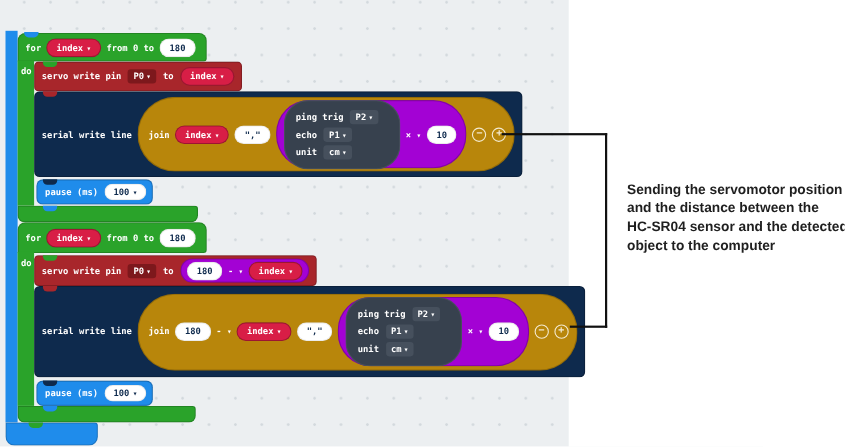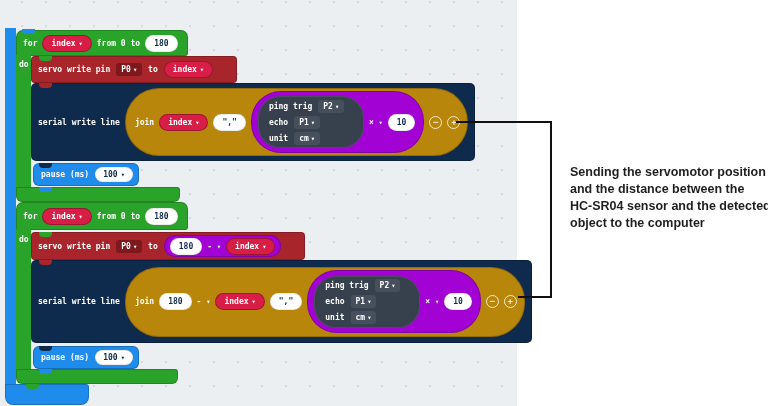--- a/index.html
+++ b/index.html
@@ -36,37 +36,37 @@
   
   .pill{display:inline-flex;align-items:center;gap:3px;border-radius:10px;padding:3px 8px;
     font-size:8px;font-weight:bold;white-space:nowrap}
   .pill.red{background:var(--crimson);color:#fff;border:1px solid rgba(0,0,0,.28)}
   .pill.white{background:var(--field-bg);color:var(--field-text);border:1px solid rgba(0,0,0,.08)}
   .chip{display:inline-flex;align-items:flex-start;gap:2px;border-radius:3px;padding:2px 5px;
     font-size:8px;font-weight:bold;color:#fff}
   .chip.darkred{background:var(--red-dark)}
   .chip.slate{background:var(--slate-light)}
   
-  .servo{background:var(--red);height:27px;border-radius:4px;gap:6px;padding:0 23px 0 6px}
+  .servo{background:var(--red);height:27px;border-radius:4px;gap:6px;padding:0 6px 0 6px}
   .serial{background:var(--navy);border-radius:5px;gap:5px;padding:0 6px}
   .serial.s1{height:78px;min-width:425px}
   .serial.s2{height:83px;min-width:487px}
   .join{background:var(--gold);border-radius:34px;display:inline-flex;align-items:center;
     gap:5px;padding:0 7px 0 9px;border:1px solid rgba(0,0,0,.2)}
   .join.j1{height:68px}
   .join.j2{height:70px}
   .mul{background:var(--purple);border-radius:30px;display:inline-flex;align-items:center;
     gap:5px;padding:0 8px 0 6px;border:1px solid rgba(0,0,0,.2)}
   .mul.m1{height:62px}
   .mul.m2{height:63px}
   .sub{background:var(--purple);border-radius:11px;height:22px;display:inline-flex;align-items:center;
     gap:5px;padding:0 5px;border:1px solid rgba(0,0,0,.2)}
   .sonar{background:var(--slate);border-radius:22px;min-width:106px;display:inline-flex;flex-direction:column;
     justify-content:center;gap:3px;padding:5px 10px;border:1px solid rgba(255,255,255,.08)}
-  .sonar.h1{height:52px}
+  .sonar.h1{height:63px}
   .srow{display:flex;align-items:center;gap:6px}
   .jbtn{width:13px;height:13px;border:1.5px solid #f3ead0;border-radius:50%;color:#f3ead0;
     display:inline-flex;align-items:center;justify-content:center;flex-shrink:0}
   .jbtn span{font-size:9px;font-weight:bold;line-height:1}
   .jbtn .mi::after{content:"−"}
   .jbtn .pl::after{content:"+"}
   .pause{background:var(--blue);height:23px;border-radius:6px;gap:6px;padding:0 5px 0 7px}
   .pause .pill{padding:2px 7px}
   
   .ntch{position:absolute;width:13px;height:5px;border-radius:0 0 4px 4px}

